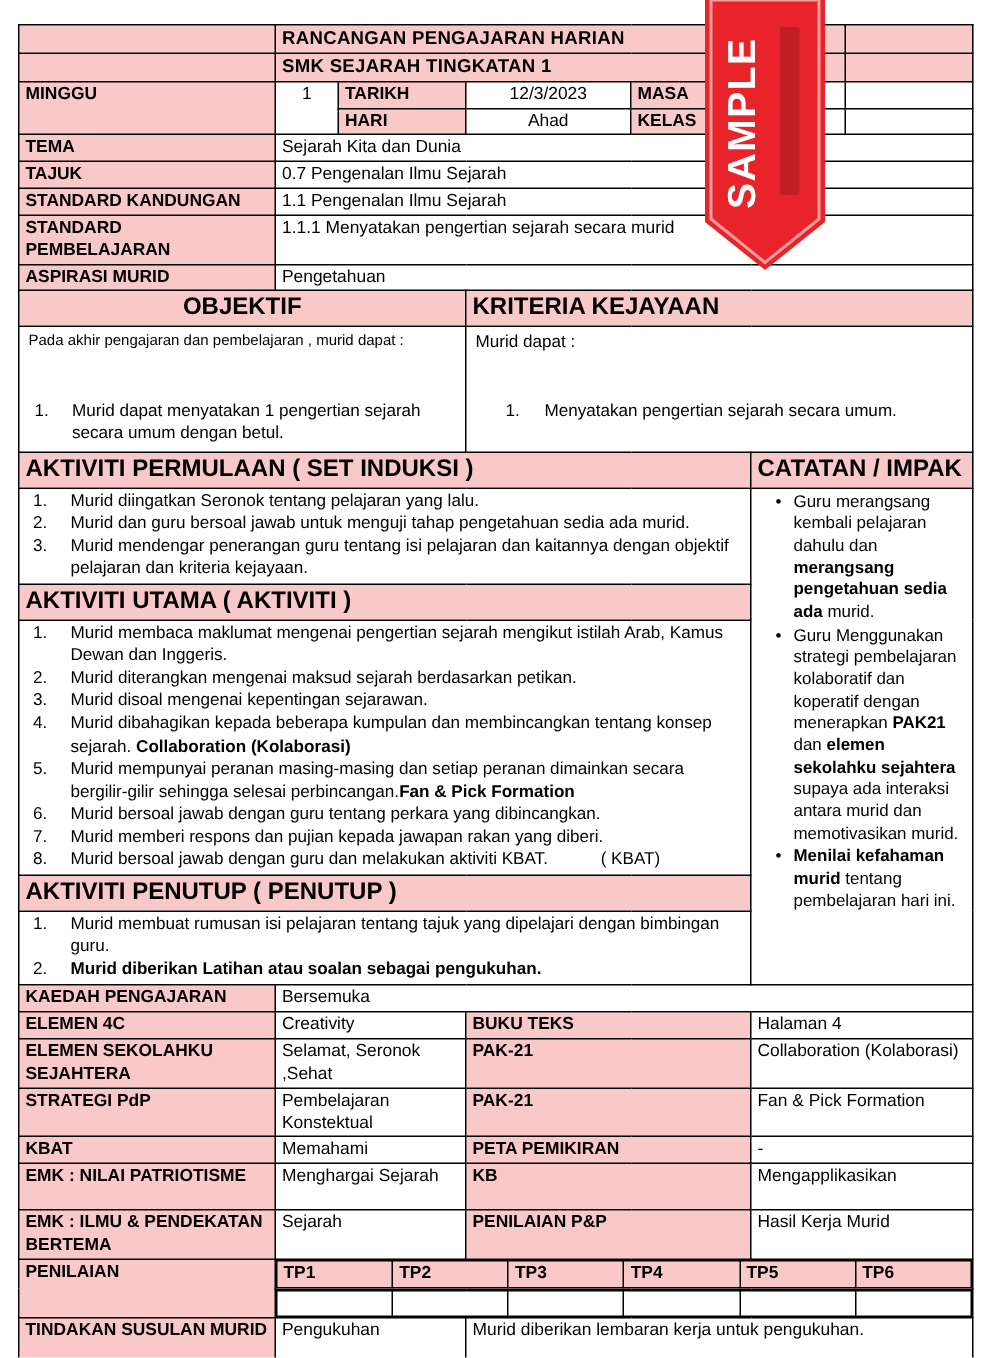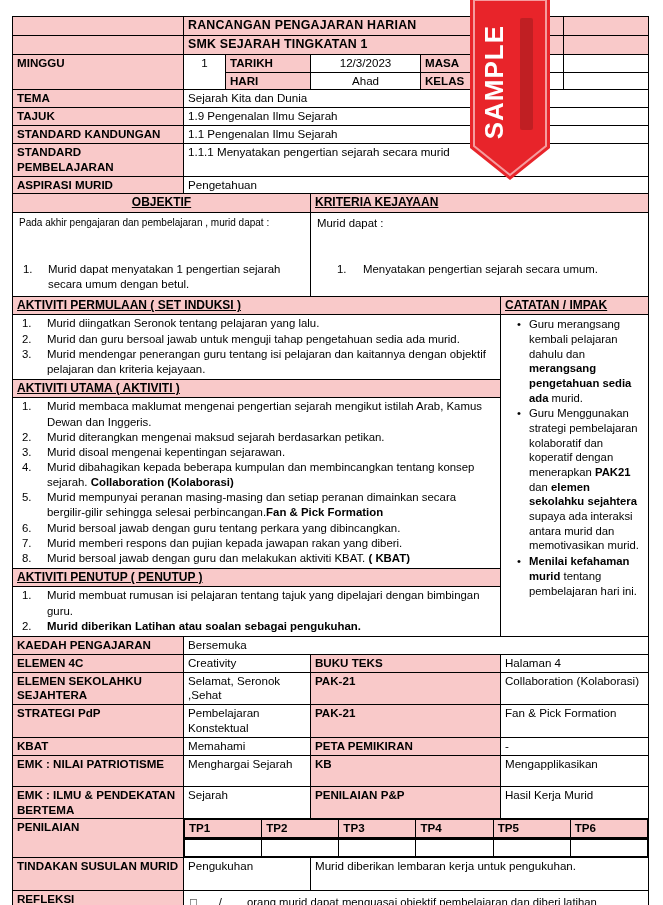--- a/index.html
+++ b/index.html
@@ -38,23 +38,22 @@
   .pink { background: #f9c9c9 !important; }
   .ctr { text-align: center; }
   .mid { vertical-align: middle; }
   .hdr-title {
     font-weight: bold;
     font-size: 12.4px;
     letter-spacing: .2px;
   }
   .sect-hdr {
     font-weight: bold;
-    font-size: 12px;
+    font-size: 16px;
     padding: 1px 6px;
-    text-decoration: underline;
   }
   .cell-lbl {
     font-weight: bold;
     font-size: 11.6px;
     padding: 2px 5px;
   }
   .cell-val { font-size: 11.6px; padding: 2px 5px; }
   ol.numlist {
     margin: 0;
     padding: 0;
@@ -173,21 +172,21 @@
         <td></td>
       </tr>
 
       <tr>
         <td class="pink cell-lbl">TEMA</td>
         <td class="cell-val" colspan="6">Sejarah Kita dan Dunia</td>
       </tr>
 
       <tr>
         <td class="pink cell-lbl">TAJUK</td>
-        <td class="cell-val" colspan="6">1.9 Pengenalan Ilmu Sejarah</td>
+        <td class="cell-val" colspan="6">0.7 Pengenalan Ilmu Sejarah</td>
       </tr>
 
       <tr>
         <td class="pink cell-lbl">STANDARD KANDUNGAN</td>
         <td class="cell-val" colspan="6">1.1 Pengenalan Ilmu Sejarah</td>
       </tr>
 
       <tr>
         <td class="pink cell-lbl" style="height:28px">STANDARD PEMBELAJARAN</td>
         <td class="cell-val" colspan="6">1.1.1 Menyatakan pengertian sejarah secara murid</td>
@@ -251,21 +250,21 @@
       <tr>
         <td colspan="5" style="padding:1px 3px 2px 3px">
           <ol class="numlist" id="utama-list">
               <li><span class="num">1.</span><span><span>Murid membaca maklumat mengenai pengertian sejarah mengikut istilah Arab, Kamus Dewan dan Inggeris.</span></span></li>
               <li><span class="num">2.</span><span><span>Murid diterangkan mengenai maksud sejarah berdasarkan petikan.</span></span></li>
               <li><span class="num">3.</span><span><span>Murid disoal mengenai kepentingan sejarawan.</span></span></li>
               <li><span class="num">4.</span><span><span>Murid dibahagikan kepada beberapa kumpulan dan membincangkan tentang konsep sejarah. </span><span style="font-weight: bold;">Collaboration (Kolaborasi)</span></span></li>
               <li><span class="num">5.</span><span><span>Murid mempunyai peranan masing-masing dan setiap peranan dimainkan secara bergilir-gilir sehingga selesai perbincangan.</span><span style="font-weight: bold;">Fan &amp; Pick Formation</span></span></li>
               <li><span class="num">6.</span><span><span>Murid bersoal jawab dengan guru tentang perkara yang dibincangkan.</span></span></li>
               <li><span class="num">7.</span><span><span>Murid memberi respons dan pujian kepada jawapan rakan yang diberi.</span></span></li>
-              <li><span class="num">8.</span><span><span>Murid bersoal jawab dengan guru dan melakukan aktiviti KBAT. </span><span style="font-weight: bold;">( KBAT)</span></span></li>
+              <li><span class="num">8.</span><span><span>Murid bersoal jawab dengan guru dan melakukan aktiviti KBAT. </span><span style="font-weight: normal; margin-left: 32px;">( KBAT)</span></span></li>
             </ol>
         </td>
       </tr>
       <tr>
         <td class="pink sect-hdr" colspan="5">AKTIVITI PENUTUP ( PENUTUP )</td>
       </tr>
       <tr>
         <td colspan="5" style="padding:1px 3px 2px 3px">
           <ol class="numlist" id="penutup-list">
               <li><span class="num">1.</span><span><span>Murid membuat rumusan isi pelajaran tentang tajuk yang dipelajari dengan bimbingan guru.</span></span></li>

